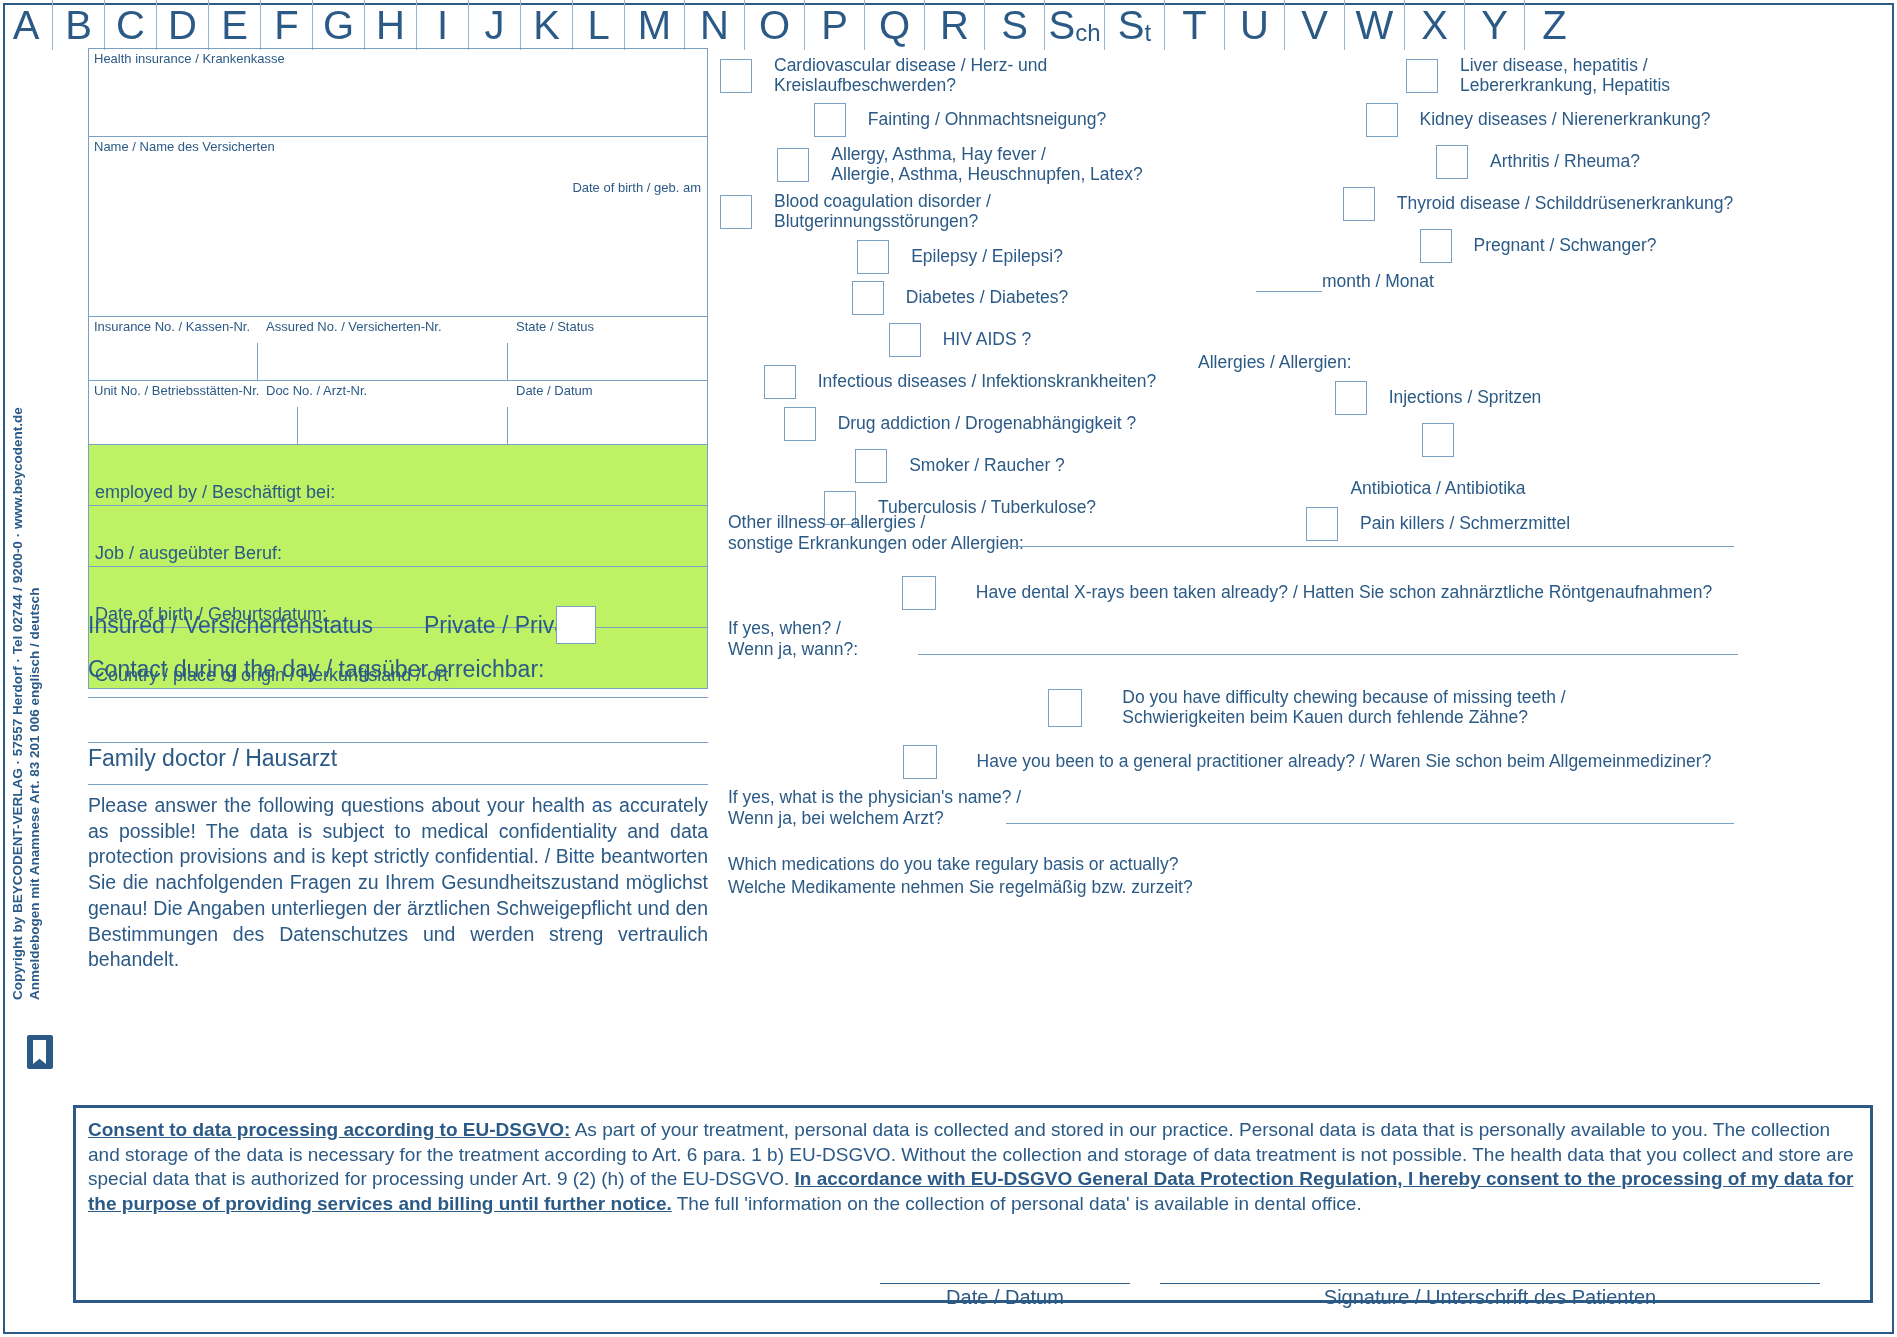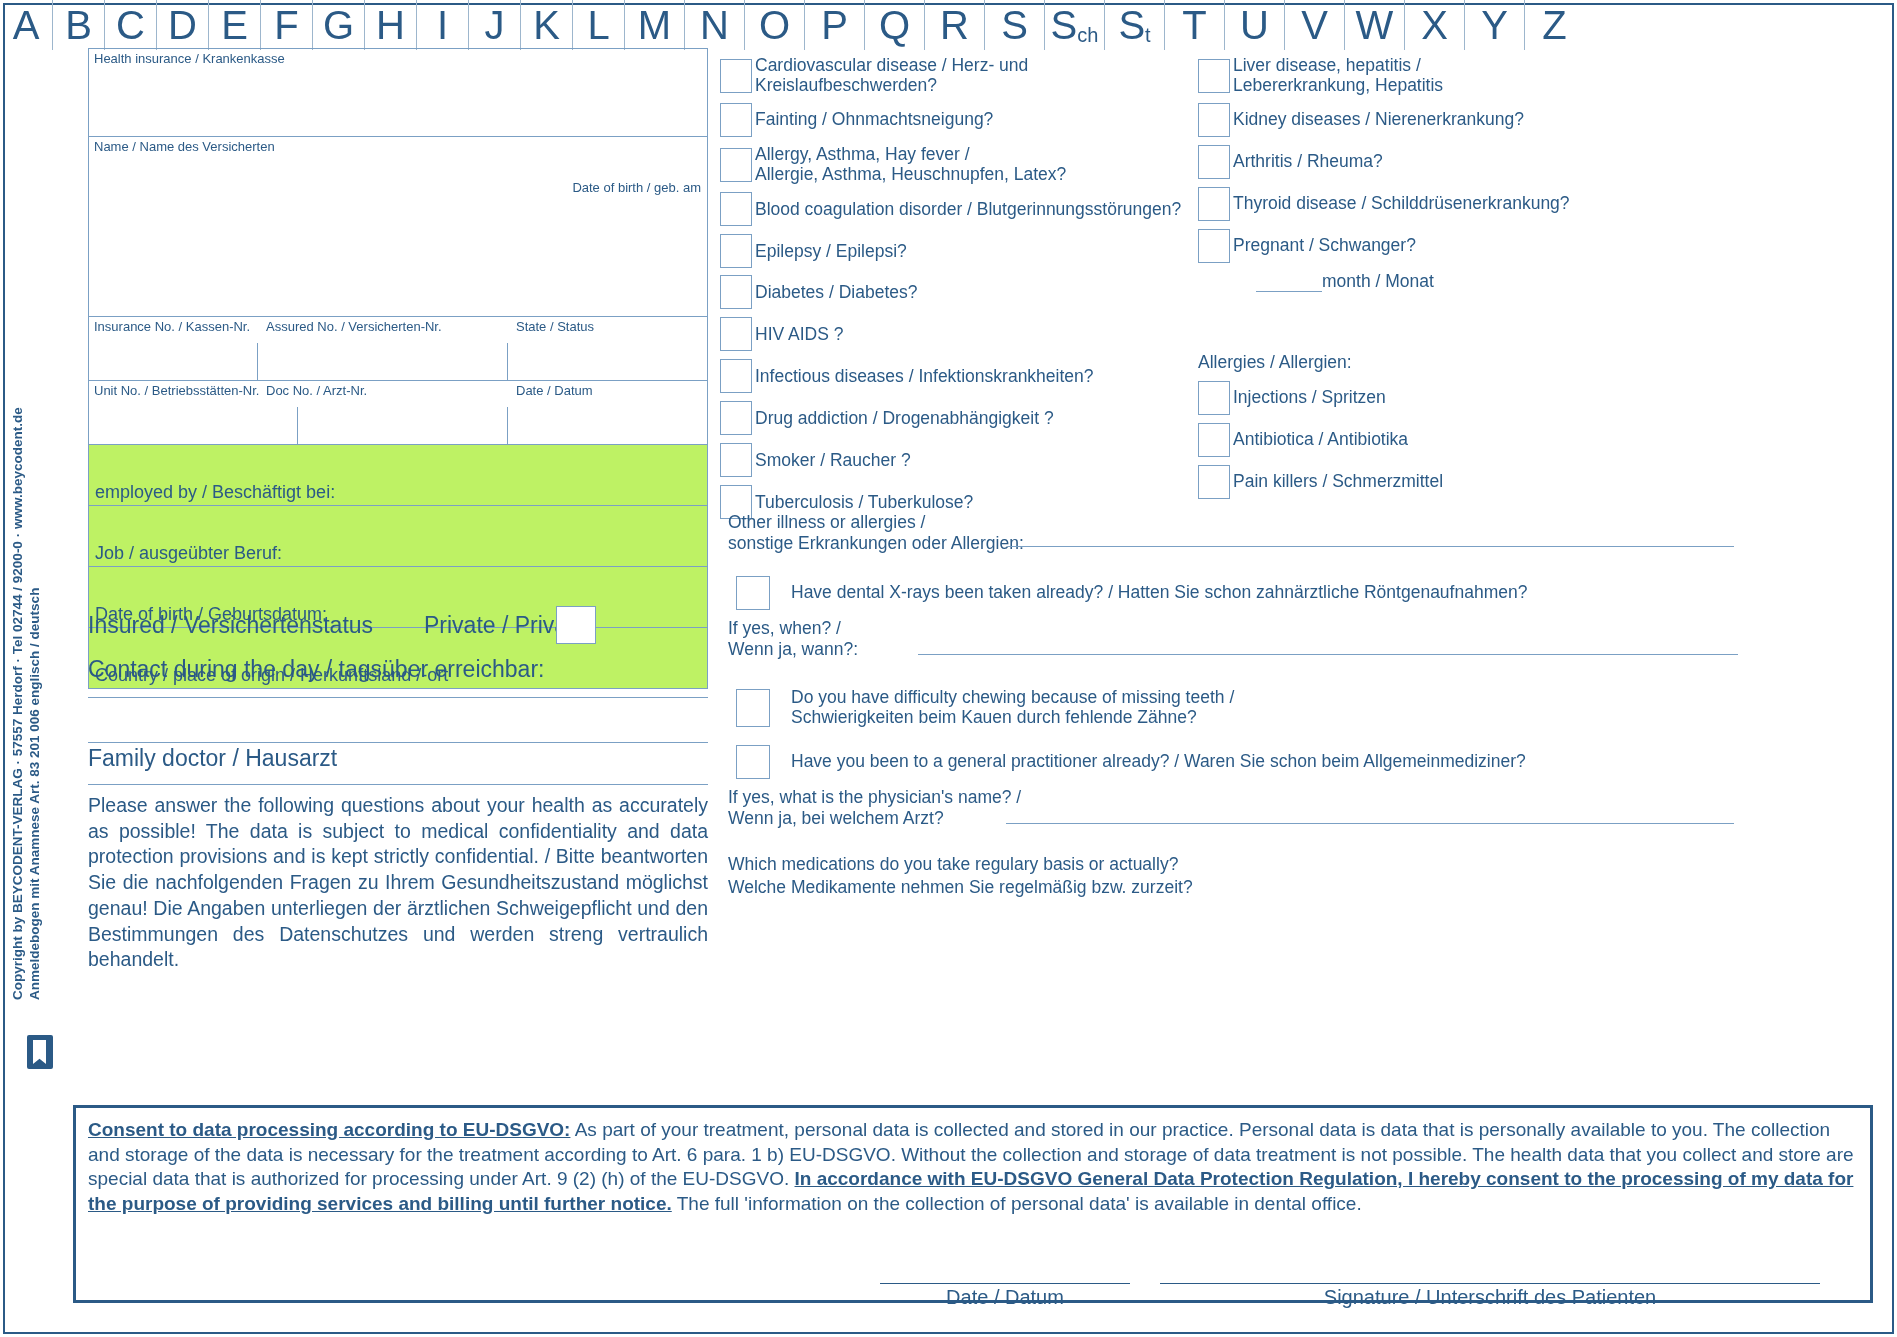--- a/index.html
+++ b/index.html
@@ -16,21 +16,21 @@
   .alpha-tab{
     border-left:1px solid #9db6cd;
     display:flex;align-items:center;justify-content:center;
     font-size:40px;line-height:1;font-weight:400;color:#2b5a86;
     letter-spacing:0;
     box-sizing:border-box;
   }
   .alpha-tab:first-child{border-left:none;}
   .alpha-tab.narrow{width:52px;}
   .alpha-tab.wide{width:60px;}
-  .alpha-tab .sub{font-size:20px;align-self:flex-end;margin-bottom:5px;}
+  .alpha-tab .sub{font-size:24px;align-self:flex-end;margin-bottom:5px;}
   
   #spine{
     position:absolute;left:12px;top:300px;width:44px;height:700px;
   }
   .spine-line{
     position:absolute;bottom:0;transform-origin:left bottom;
     transform:rotate(-90deg);
     white-space:nowrap;font-size:13.5px;font-weight:bold;color:#2b5a86;
   }
   #spine-l1{left:30px;}
@@ -55,21 +55,21 @@
   
   .shrow{height:60px;position:relative;}
   .shrow .t{position:absolute;left:6px;bottom:2px;font-size:18px;}
   
   .ruleline{border-bottom:1px solid #7ba0c4;}
   
   .cb{
     width:30px;height:30px;border:1px solid #7ba0c4;background:#fff;
     box-sizing:border-box;flex:0 0 auto;
   }
-  .q-row{display:flex;align-items:center;gap:3px;}
+  .q-row{display:flex;align-items:center;gap:22px;justify-content:center;}
   .q-text{font-size:17.5px;line-height:1.12;}
   
   #right-panel{position:absolute;left:720px;top:56px;width:1160px;}
   #col-left-q{position:absolute;left:0;top:0;width:480px;}
   #col-right-q{position:absolute;left:478px;top:0;width:680px;}
   
   #consent{
     position:absolute;left:73px;top:1105px;width:1800px;height:198px;
     border:3px solid #2b5a86;box-sizing:border-box;padding:10px 12px 0 12px;
   }
@@ -272,21 +272,21 @@
 
 </div>
 
 <div style="position:absolute;left:1198px;top:352px;width:480px;">
   <div style="font-size:17.5px;margin-bottom:8px;">Allergies / Allergien:</div>
   <div id="allergy-items">
       <div class="q-row" style="margin-bottom: 8px;">
         <span class="cb" style="width: 32px; height: 34px;"></span>
         <span class="q-text">Injections / Spritzen</span>
       </div>
-      <div class="q-row" style="margin-bottom: 8px;">
+      <div class="q-row" style="margin-bottom: 8px; flex-direction: column;">
         <span class="cb" style="width: 32px; height: 34px;"></span>
         <span class="q-text">Antibiotica / Antibiotika</span>
       </div>
       <div class="q-row" style="margin-bottom: 8px;">
         <span class="cb" style="width: 32px; height: 34px;"></span>
         <span class="q-text">Pain killers / Schmerzmittel</span>
       </div>
     </div>
 </div>
 

